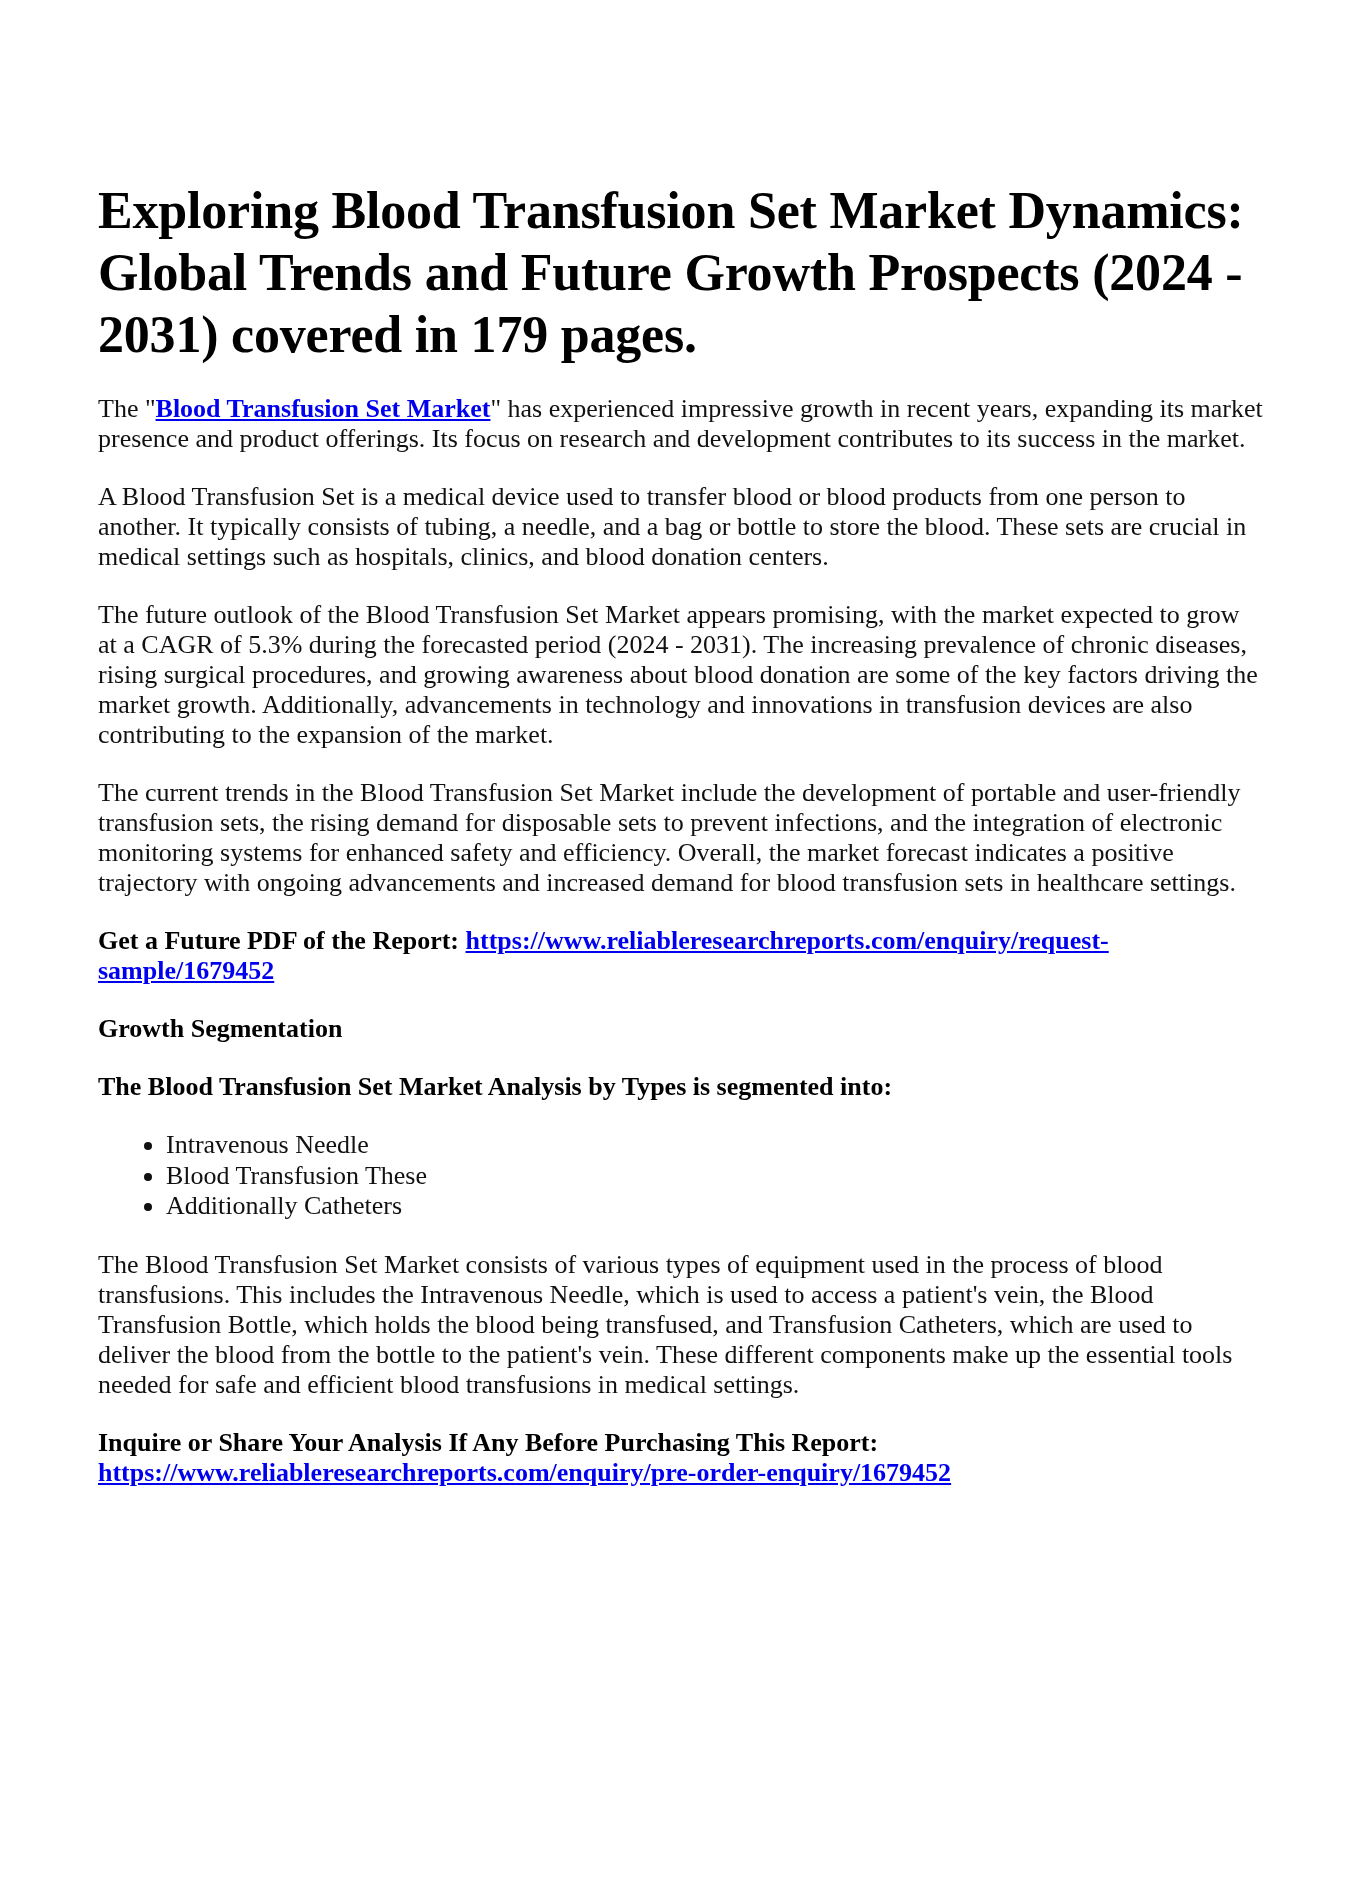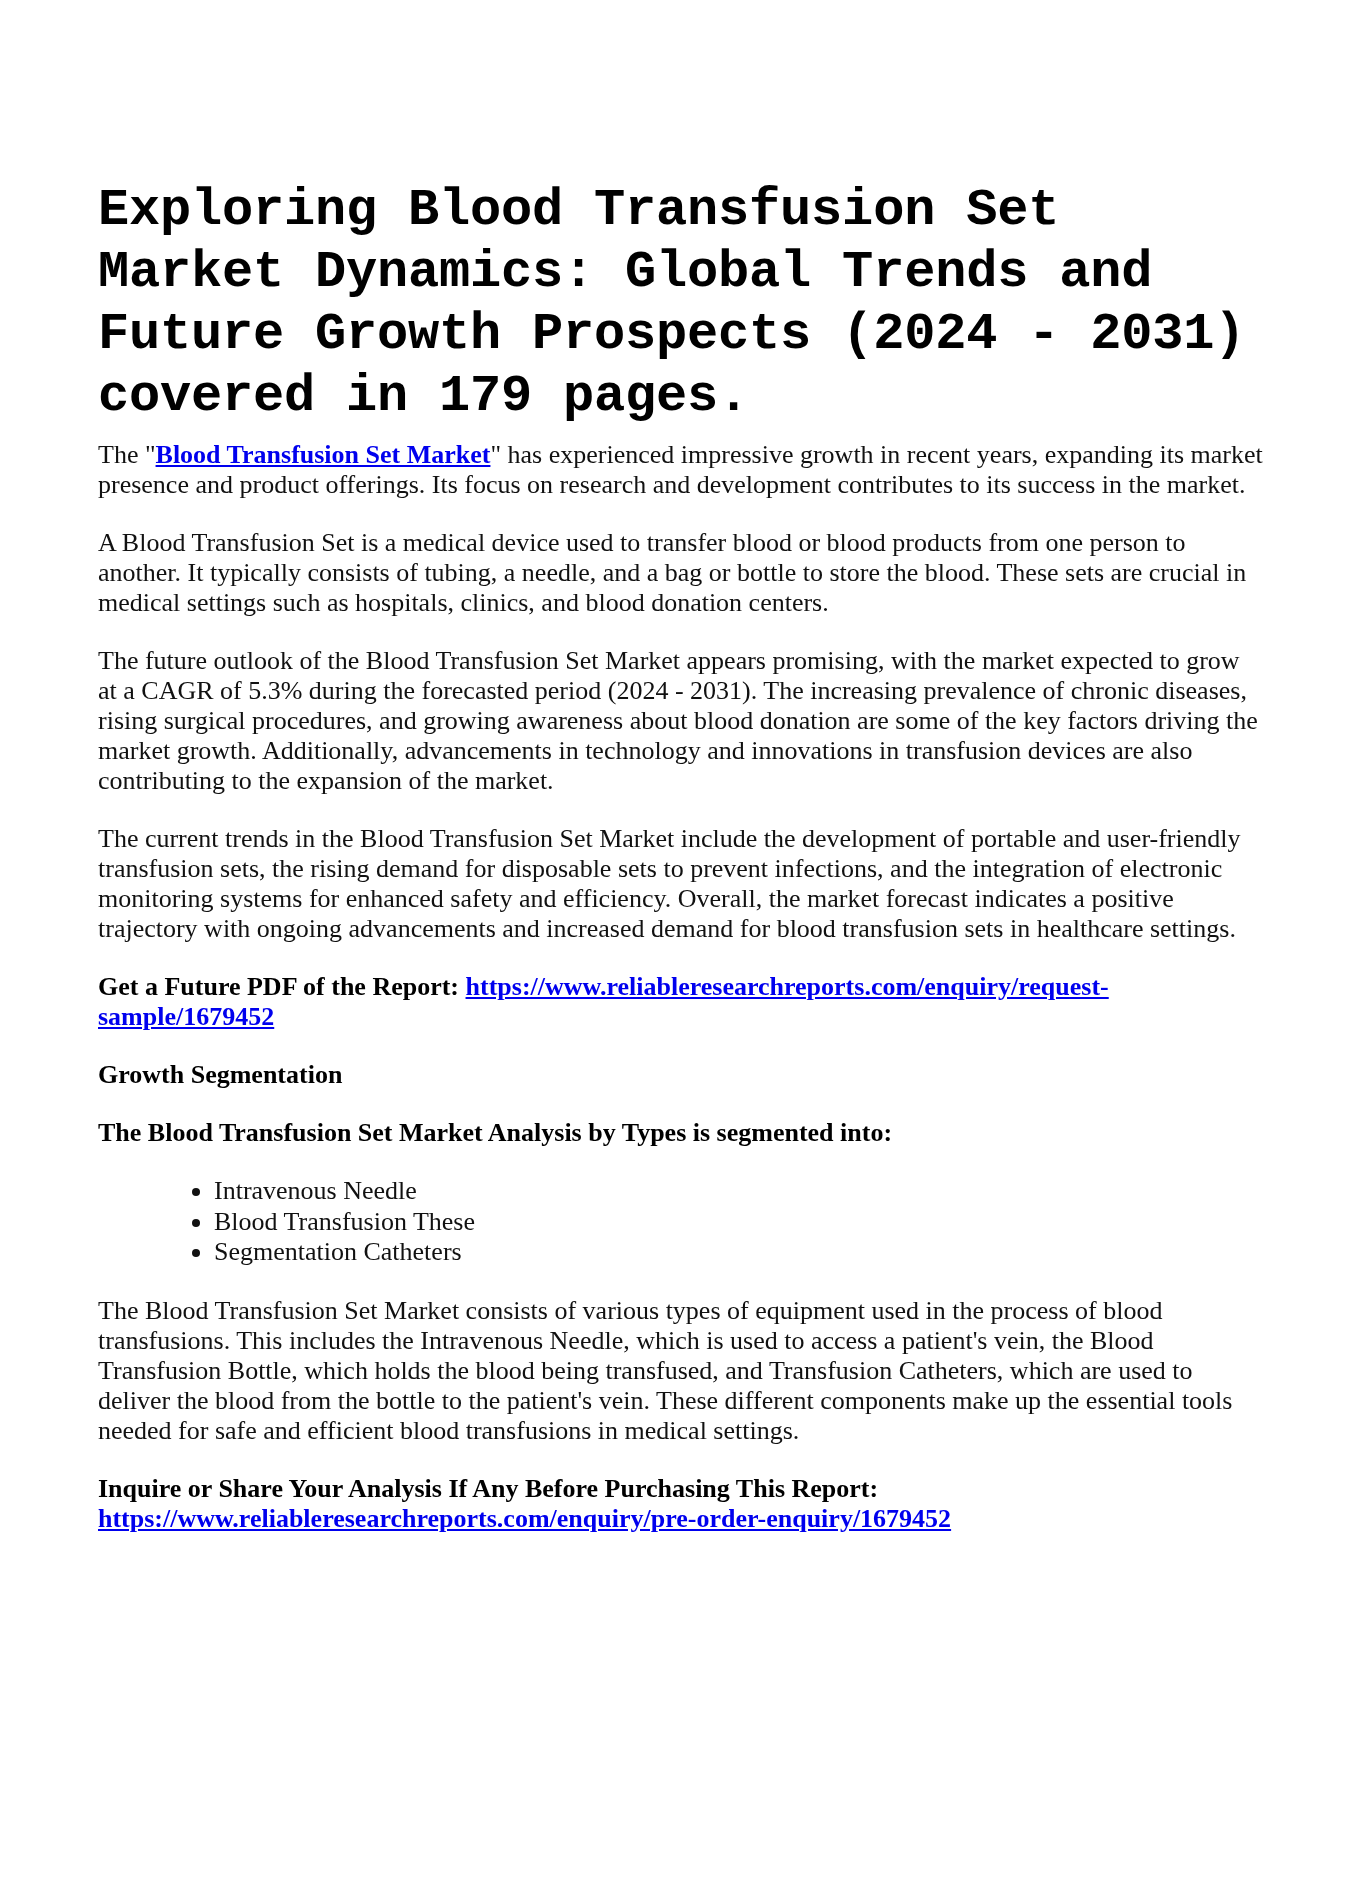--- a/index.html
+++ b/index.html
@@ -14,25 +14,25 @@
     font-family: "Liberation Serif", "DejaVu Serif", serif;
     color: #111111;
   }
   .page {
     position: absolute;
     left: 98px;
     top: 180px;
     width: 1165px;
   }
   h1 {
-    font-family: Liberation Mono, monospace;
+    font-family: Liberation Serif, serif;
     font-weight: bold;
     font-size: 52px;
     line-height: 62px;
-    margin: 0 0 12px 0;
+    margin: 0 0 28px 0;
     color: #000000;
     letter-spacing: -0.2px;
   }
   p {
     font-size: 26px;
     line-height: 30px;
     margin: 0 0 28px 0;
   }
   p.bold {
     font-weight: bold;
@@ -45,21 +45,20 @@
     text-align: center;
   }
   ul {
     margin: 0 0 28px 0;
     padding-left: 68px;
     font-size: 26px;
     line-height: 30.5px;
   }
   ul li {
     list-style: disc;
-    margin-left: 48px;
   }
 </style>
 </head>
 <body>
 
 <div class="page">
 
   <h1>Exploring Blood Transfusion Set Market Dynamics: Global Trends and Future Growth Prospects (2024 - 2031) covered in 179 pages.</h1>
 
   <p><span>The "</span><a href="#">Blood Transfusion Set Market</a><span>" has experienced impressive growth in recent years, expanding its market presence and product offerings. Its focus on research and development contributes to its success in the market.</span></p>
@@ -73,21 +72,21 @@
 
   <p class="bold"><span>Get a Future PDF of the Report: </span><a href="#">https://www.reliableresearchreports.com/enquiry/request-sample/1679452</a></p>
 
   <p class="bold">Growth Segmentation</p>
 
   <p class="bold">The Blood Transfusion Set Market Analysis by Types is segmented into:</p>
 
   <ul>
     <li>Intravenous Needle</li>
     <li>Blood Transfusion These</li>
-    <li>Segmentation Catheters</li>
+    <li>Additionally Catheters</li>
   </ul>
 
   <p>The Blood Transfusion Set Market consists of various types of equipment used in the process of blood transfusions. This includes the Intravenous Needle, which is used to access a patient's vein, the Blood Transfusion Bottle, which holds the blood being transfused, and Transfusion Catheters, which are used to deliver the blood from the bottle to the patient's vein. These different components make up the essential tools needed for safe and efficient blood transfusions in medical settings.</p>
 
   <p class="bold"><span>Inquire or Share Your Analysis If Any Before Purchasing This Report: </span><a href="#">https://www.reliableresearchreports.com/enquiry/pre-order-enquiry/1679452</a></p>
 
 
 </div>
 
 </body></html>

